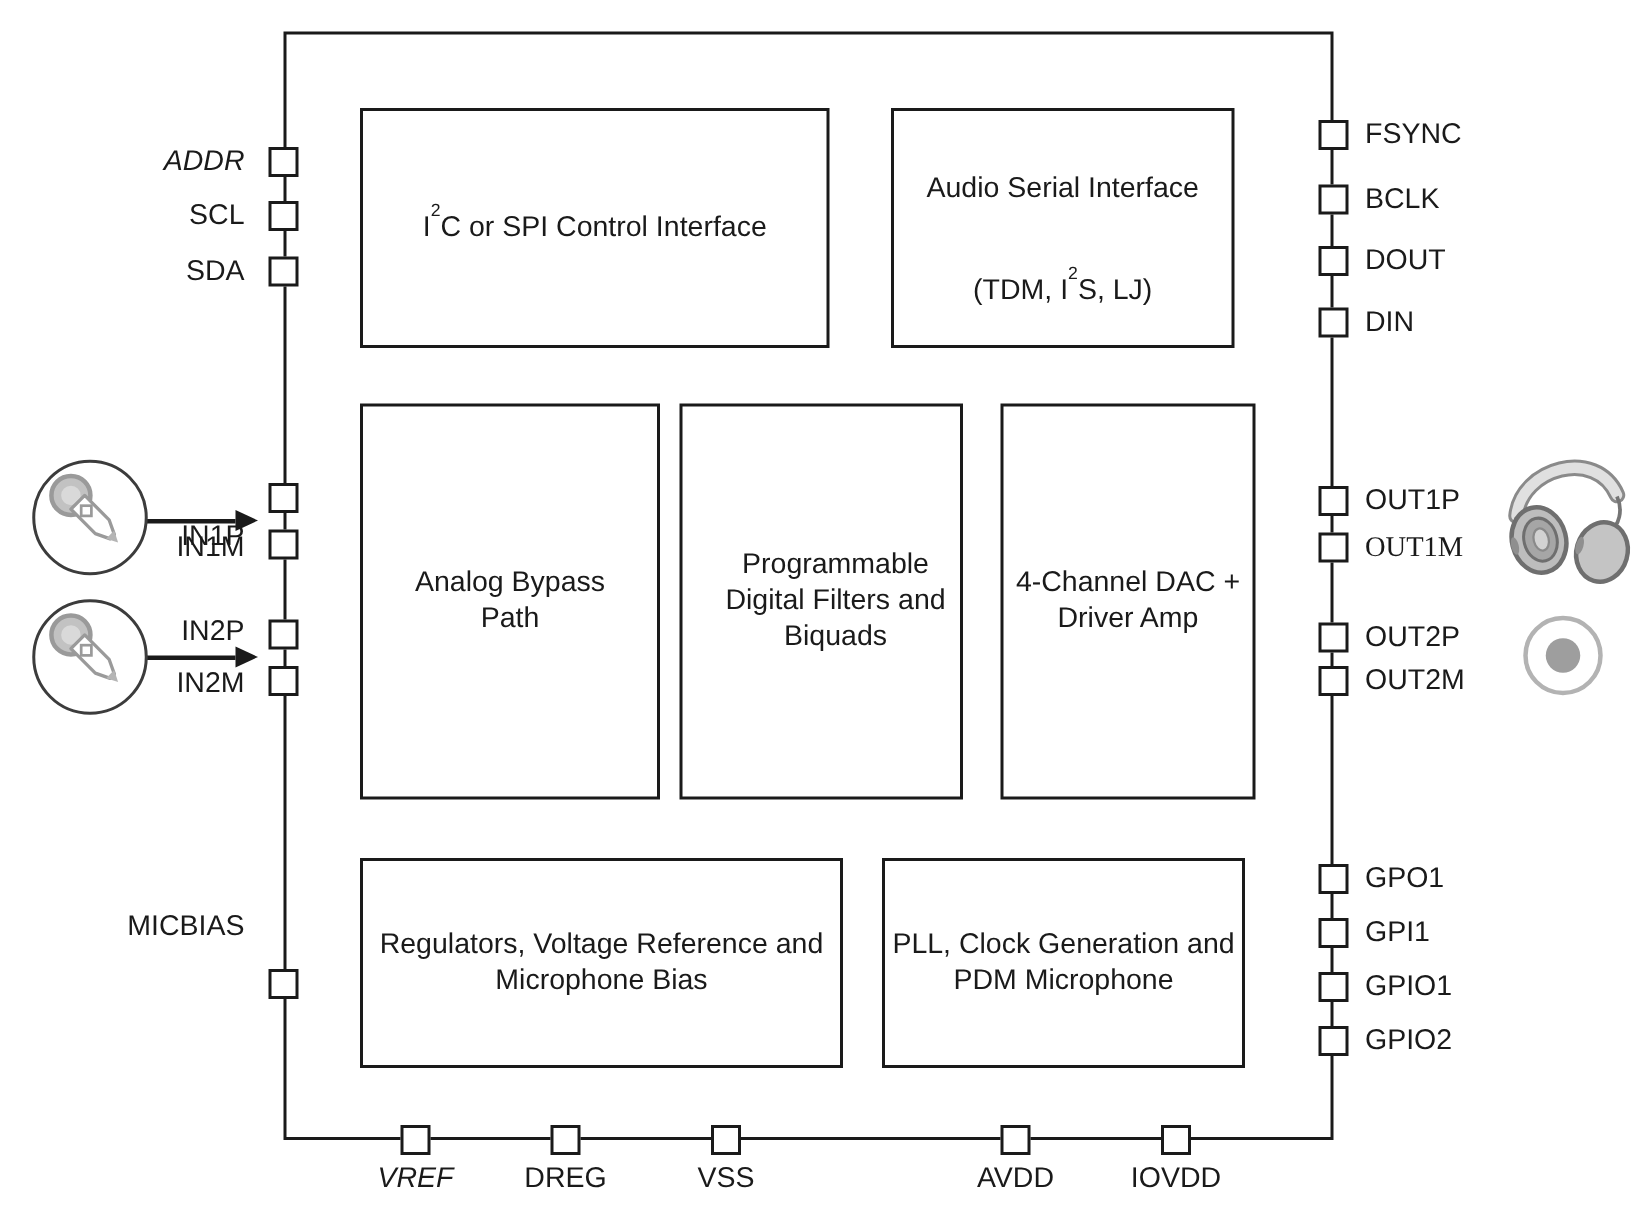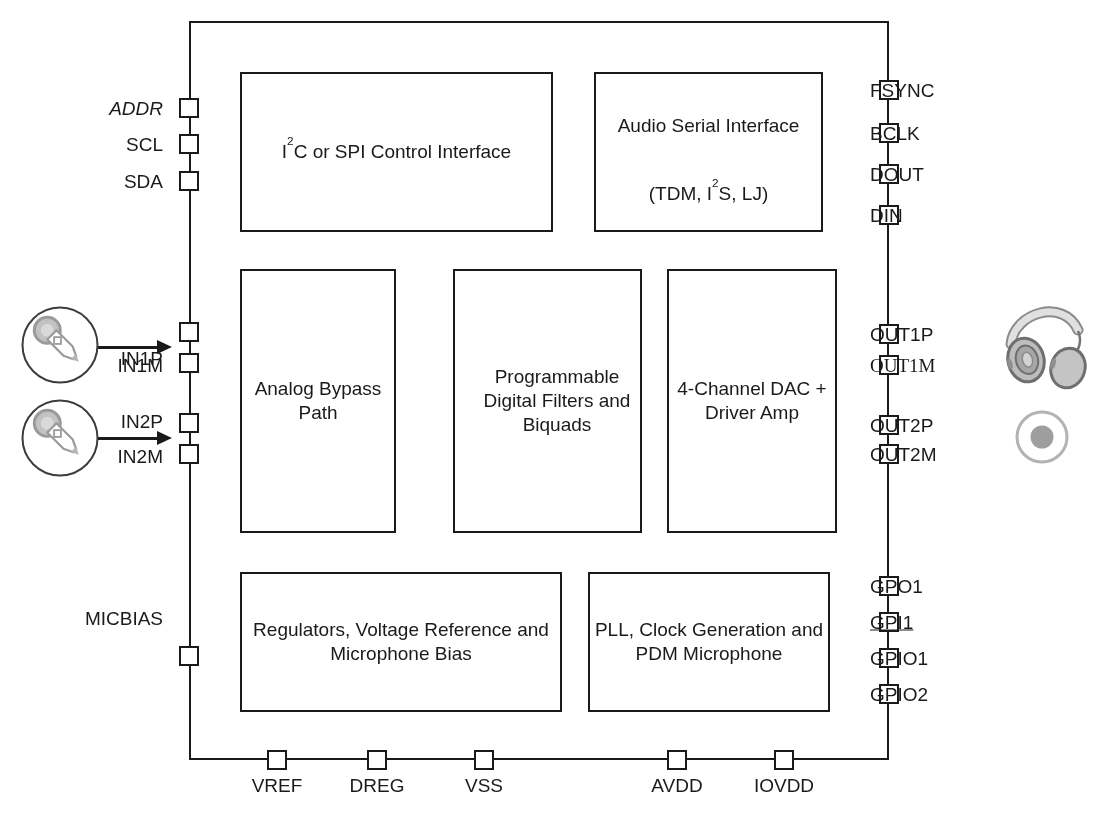--- a/index.html
+++ b/index.html
@@ -20,21 +20,21 @@
   .pin{
     position:absolute;width:20px;height:20px;background:#ffffff;
     border:2px solid #1a1a1a;box-sizing:border-box;
     transform:translate(-50%,-50%);z-index:5;
   }
   .pin-label{
     position:absolute;font-size:19px;line-height:1;transform:translateY(-50%);
     white-space:nowrap;z-index:6;
   }
   .pin-label.left-side{left:0;width:163px;text-align:right;}
-  .pin-label.right-side{left:870px;text-align:left;}
+  .pin-label.right-side{left:910px;text-align:left;}
   .pin-label.bottom-side{transform:none;width:100px;text-align:center;top:776px;}
   .arrow-line{position:absolute;height:2.5px;background:#1a1a1a;z-index:2;}
   .arrow-head{
     position:absolute;width:0;height:0;z-index:2;
     border-top:7px solid transparent;border-bottom:7px solid transparent;
     border-left:15px solid #1a1a1a;
   }
   .icon-svg{position:absolute;z-index:3;}
   sup.isup{font-size:62%;line-height:0;position:relative;top:-0.5em;}
 </style>
@@ -49,21 +49,21 @@
     <div class="blk-inner"><span>I</span><sup class="isup">2</sup><span>C or SPI Control Interface</span></div>
   </div>
 
   <div class="blk" style="left:594px;top:72px;width:229px;height:160px;">
     <div class="blk-inner">
       <span style="display:block;margin-top:16px;">Audio Serial Interface</span>
       <span style="display:block;margin-top:20px;"><span>(TDM, I</span><sup class="isup">2</sup><span>S, LJ)</span></span>
     </div>
   </div>
 
-  <div class="blk" style="left:240px;top:269px;width:156px;height:264px;">
+  <div class="blk" style="left:240px;top:269px;width:200px;height:264px;">
     <div class="blk-inner">Analog Bypass
 Path</div>
   </div>
 
   <div class="blk" style="left:453px;top:269px;width:189px;height:264px;padding-left:19px;">
     <div class="blk-inner">Programmable
 Digital Filters and
 Biquads</div>
   </div>
 
@@ -115,31 +115,31 @@
 
   <div class="pin-label right-side" style="top:90px;">FSYNC</div>
   <div class="pin-label right-side" style="top:133px;">BCLK</div>
   <div class="pin-label right-side" style="top:174px;">DOUT</div>
   <div class="pin-label right-side" style="top:215px;">DIN</div>
   <div class="pin-label right-side" style="top:334px;">OUT1P</div>
   <div class="pin-label right-side" style="top:365px;font-family:Liberation Serif, serif;">OUT1M</div>
   <div class="pin-label right-side" style="top:425px;">OUT2P</div>
   <div class="pin-label right-side" style="top:454px;">OUT2M</div>
   <div class="pin-label right-side" style="top:586px;">GPO1</div>
-  <div class="pin-label right-side" style="top:622px;text-decoration:underline;">GPI1</div>
+  <div class="pin-label right-side" style="top:622px;">GPI1</div>
   <div class="pin-label right-side" style="top:658px;">GPIO1</div>
   <div class="pin-label right-side" style="top:694px;">GPIO2</div>
 
   <div class="pin" style="left:277px;top:760px;"></div>
   <div class="pin" style="left:377px;top:760px;"></div>
   <div class="pin" style="left:484px;top:760px;"></div>
   <div class="pin" style="left:677px;top:760px;"></div>
   <div class="pin" style="left:784px;top:760px;"></div>
 
-  <div class="pin-label bottom-side" style="left:227px;">VREF</div>
+  <div class="pin-label bottom-side" style="left:227px;font-style:italic;">VREF</div>
   <div class="pin-label bottom-side" style="left:327px;">DREG</div>
   <div class="pin-label bottom-side" style="left:434px;">VSS</div>
   <div class="pin-label bottom-side" style="left:627px;">AVDD</div>
   <div class="pin-label bottom-side" style="left:734px;">IOVDD</div>
 
   <svg class="icon-svg" style="left:20px;top:305px;" width="80" height="80" viewBox="0 0 80 80">
     <circle cx="40" cy="40" r="37.5" fill="#ffffff" stroke="#3c3c3c" stroke-width="2"></circle>
     <g transform="rotate(-45 40 38)">
       <circle cx="40" cy="20" r="13" fill="#c2c2c2" stroke="#9a9a9a" stroke-width="3"></circle>
       <circle cx="40" cy="20" r="6.5" fill="#d9d9d9"></circle>

